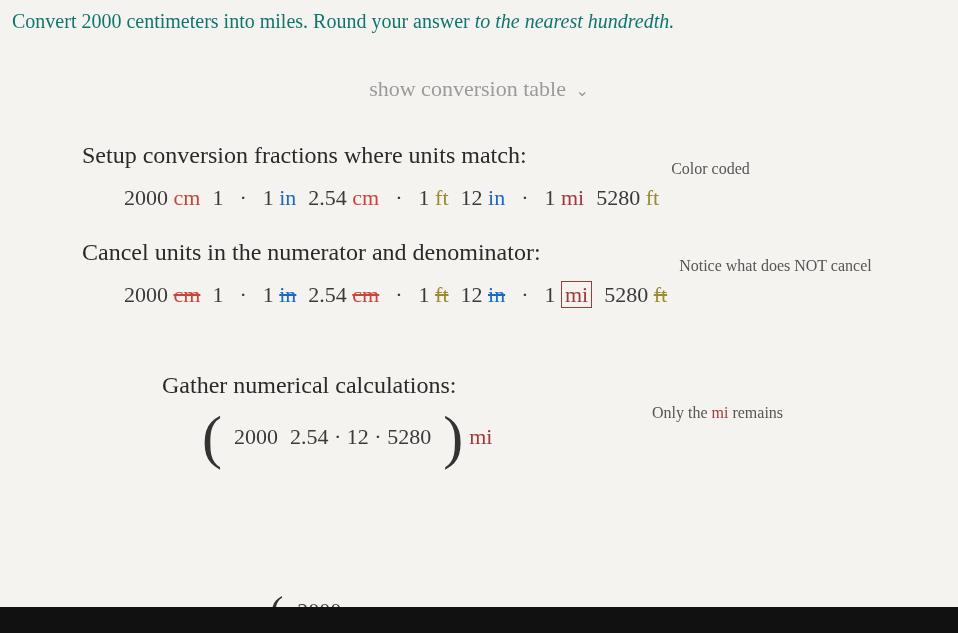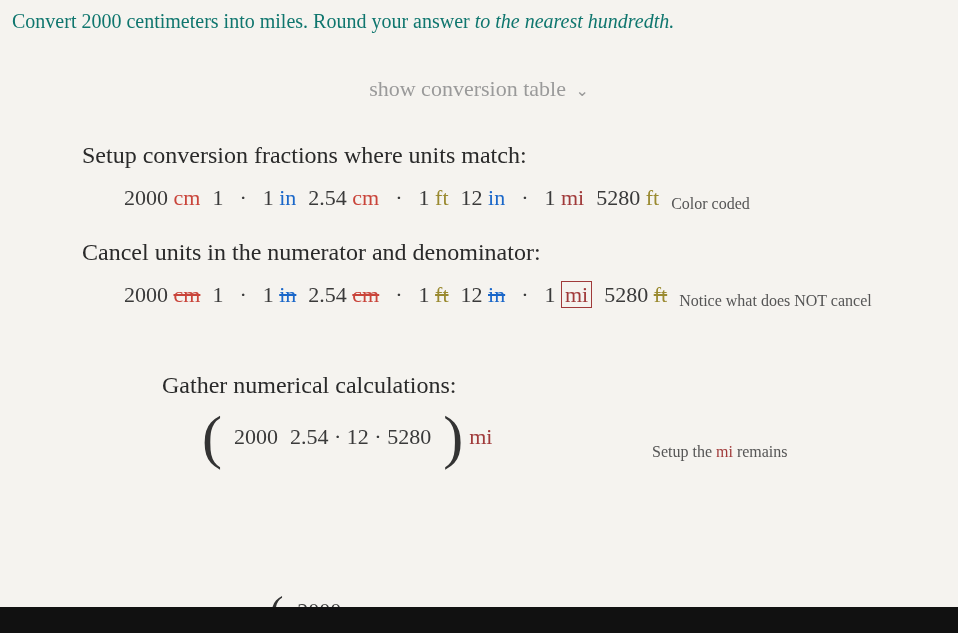--- a/index.html
+++ b/index.html
@@ -30,21 +30,21 @@
       color: #9a9a9a;
       margin-bottom: 40px;
       cursor: pointer;
     }
     .show-link .chev {
       font-size: 16px;
       vertical-align: middle;
     }
     .row {
       display: flex;
-      align-items: flex-end;
+      align-items: flex-start;
       margin-bottom: 26px;
     }
     .main-col {
       flex: 0 0 640px;
       padding-left: 70px;
     }
     .side-col {
       flex: 1;
       padding-top: 6px;
       font-size: 16px;
@@ -211,21 +211,21 @@
         <span class="frac">
           <span class="num">2000</span>
           <span class="bar"></span>
           <span class="den">2.54 · 12 · 5280</span>
         </span>
         <span class="paren">)</span>
         <span style="margin-left:6px" class="u-mi">mi</span>
       </div>
     </div>
     <div class="side-col" style="padding-top:56px">
-      <span>Setup the </span><span class="u-mi">mi</span><span> remains</span>
+      <span>Only the </span><span class="u-mi">mi</span><span> remains</span>
     </div>
   </div>
 
 </div>
 
 <div class="partial-row">
   <span class="paren">(</span>
   <span class="frac" style="margin:0 8px">
     <span class="num">2000</span>
     <span class="bar"></span>

